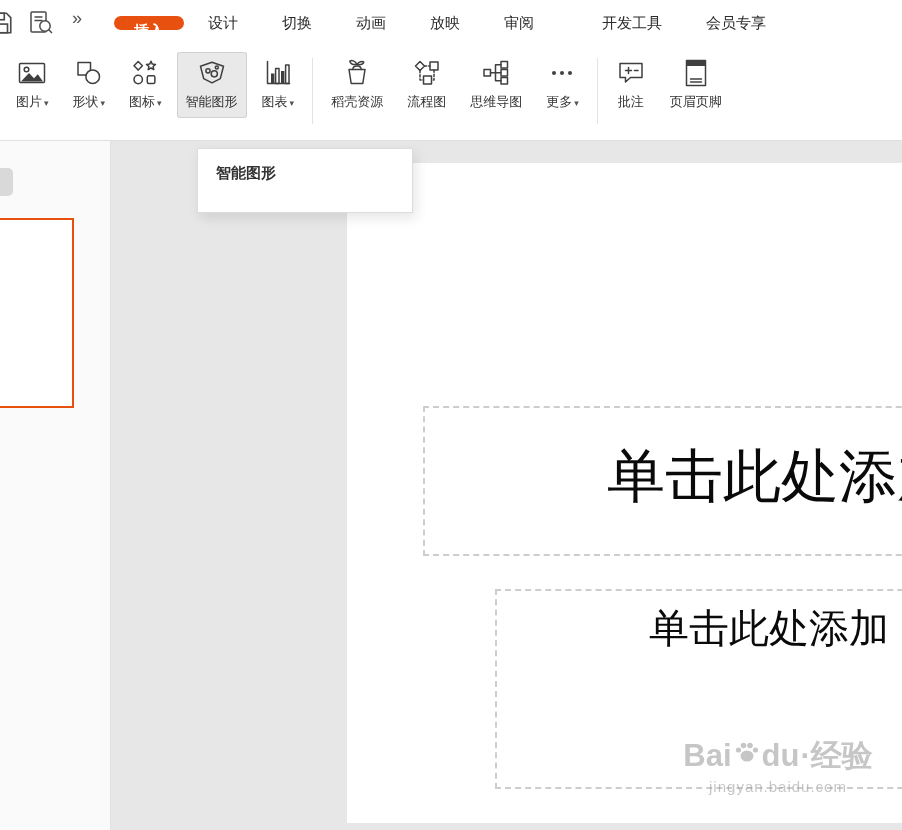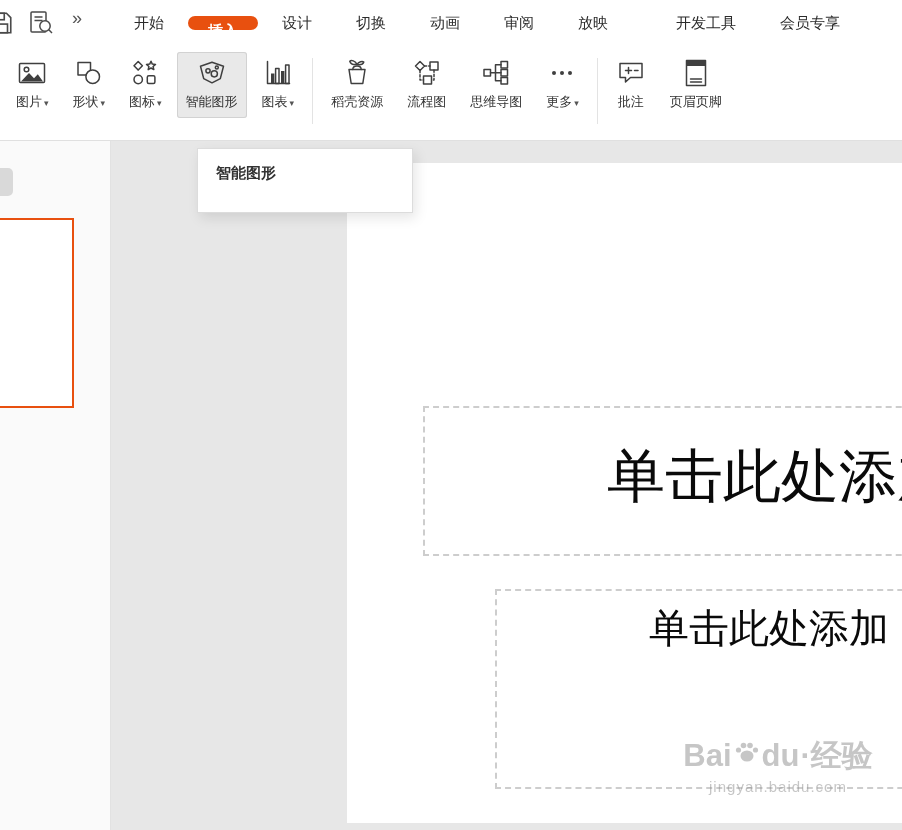--- a/index.html
+++ b/index.html
@@ -89,27 +89,26 @@
         <svg viewBox="0 0 26 26" fill="none" stroke="#4a4a4a" stroke-width="1.5">
           <rect x="3" y="2" width="15" height="20" rx="1"></rect>
             <path d="M6.5 7 H14.5 M6.5 10.5 H14.5"></path>
           <circle cx="17" cy="16" r="5.2" fill="#fff"></circle>
             <path d="M20.8 19.8 L24 23"></path>
         </svg>
       </span>
       <span class="qat-chevron">»</span>
     </div>
     <nav class="tabs">
-      <span class="tab">开始</span>
       <span class="tab active">插入</span>
       <span class="tab">设计</span>
       <span class="tab">切换</span>
       <span class="tab">动画</span>
+      <span class="tab">放映</span>
       <span class="tab">审阅</span>
-      <span class="tab">放映</span>
       <span class="tab push">开发工具</span>
       <span class="tab">会员专享</span>
     </nav>
   </header>
 
   <div class="ribbon">
 
     <div class="rbtn">
       <span class="ricon">
         <svg viewBox="0 0 30 30">

